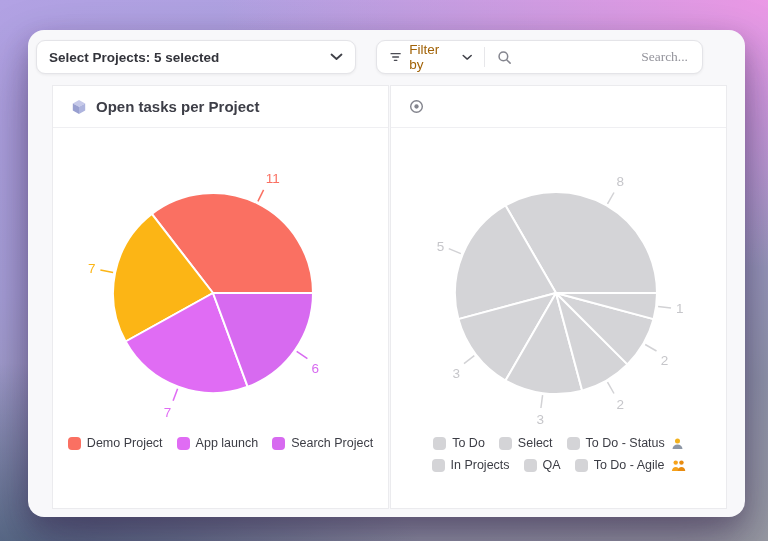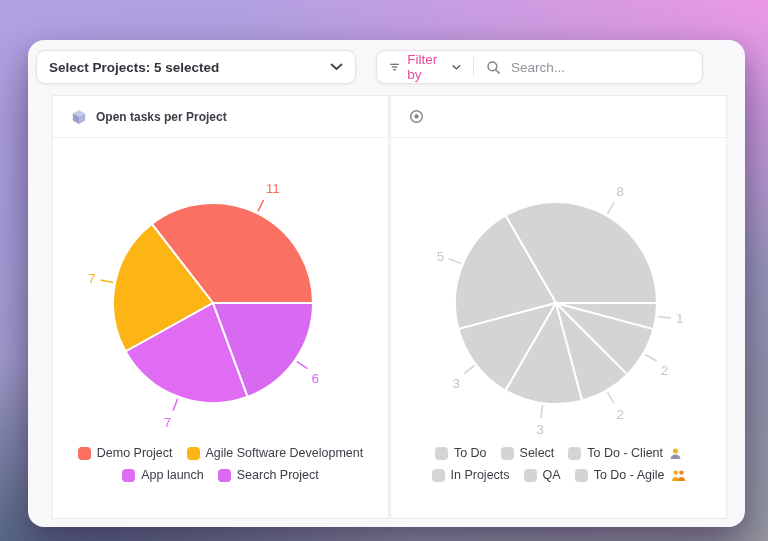--- a/index.html
+++ b/index.html
@@ -6,55 +6,55 @@
   html,body { margin:0; padding:0; }
   body {
     width:768px; height:541px; overflow:hidden; position:relative;
     font-family:"Liberation Sans", sans-serif;
     background:
       radial-gradient(130% 90% at 100% 0%, rgba(238,152,230,.95) 0%, rgba(238,152,230,0) 55%),
       radial-gradient(95% 75% at 0% 112%, rgba(52,78,108,.85) 0%, rgba(52,78,108,0) 60%),
       linear-gradient(165deg, #b2a2e4 0%, #a7a0d8 40%, #9298ae 78%, #999ca4 100%);
   }
   .window {
-    position:absolute; left:28px; top:40px; width:717px; height:487px;
+    position:absolute; left:28px; top:30px; width:717px; height:487px;
     background:#f8f8fa; border-radius:16px;
     box-shadow:0 30px 60px rgba(42,22,62,.38), 0 10px 24px rgba(42,22,62,.28);
   }
   
   .ctl {
     position:absolute; top:10px; height:34px; background:#fff;
     border:1px solid #e4e4e8; border-radius:9px;
     box-shadow:0 1px 3px rgba(0,0,0,.06);
     display:flex; align-items:center;
   }
   .select-btn { left:8px; width:320px; padding:0 12px; justify-content:space-between; cursor:pointer; }
   .select-btn .lbl { font-size:13.5px; font-weight:bold; color:#33343b; }
   .filter-group { left:348px; width:327px; }
   .filter-btn { display:flex; align-items:center; gap:7px; padding:0 12px; height:100%; cursor:pointer; }
-  .filter-btn .lbl { font-size:13.5px; color:#ec4899; }
+  .filter-btn .lbl { font-size:13.5px; color:#a16207; }
   .vdiv { width:1px; height:20px; background:#e7e7ea; }
   .search-wrap { display:flex; align-items:center; gap:8px; padding:0 12px; flex:1; height:100%; }
   .search-wrap input {
     border:none; outline:none; background:transparent; flex:1;
-    font-family:Liberation Sans, sans-serif; font-size:13.5px; color:#3b3c44;
+    font-family:Liberation Serif, serif; font-size:13.5px; color:#3b3c44;text-align:right;
   }
   .search-wrap input::placeholder { color:#94949c; }
   
   .card {
     position:absolute; top:55px; height:424px; width:337px;
     background:#fff; border:1px solid #ebebee;
   }
   .card.left { left:24px; }
   .card.right { left:362px; }
   .card-head {
     height:42px; display:flex; align-items:center; gap:9px; padding:0 18px;
     border-bottom:1px solid #efeff2;
   }
-  .card-head .ttl { font-size:12px; font-weight:bold; color:#3d3e47; }
+  .card-head .ttl { font-size:15px; font-weight:bold; color:#3d3e47; }
   .chart-svg { display:block; }
   .pie-label { font-size:13.5px; font-family:"Liberation Sans", sans-serif; }
   
   .legend {
     display:flex; flex-wrap:wrap; justify-content:center; align-content:flex-start;
     column-gap:14px; row-gap:8px; padding:2px 10px 0 10px;
   }
   .legend-item { display:flex; align-items:center; gap:6px; cursor:pointer; }
   .legend-item .swatch { width:13px; height:13px; border-radius:4px; flex:none; }
   .legend-item .txt { font-size:12.5px; color:#3c3d45; white-space:nowrap; }
@@ -114,24 +114,20 @@
         <line x1="124.6" y1="260.7" x2="120.1" y2="272.8" stroke="#e06cf4" stroke-width="1.5"></line>
         <text class="pie-label" x="118.3" y="288.5" text-anchor="end" fill="#e06cf4">7</text>
         <path d="M160,165 L194.7,258.8 A100,100 0 0 0 260.0,165.0 Z" fill="#d76af0" stroke="#ffffff" stroke-width="2" stroke-linejoin="round"></path>
         <line x1="243.7" y1="223.3" x2="254.4" y2="230.7" stroke="#d76af0" stroke-width="1.5"></line>
         <text class="pie-label" x="258.5" y="244.6" text-anchor="start" fill="#d76af0">6</text>
       </svg>
     <div class="legend" id="legend0">
         <div class="legend-item">
           <span class="swatch" style="background: rgb(250, 112, 98);"></span>
           <span class="txt">Demo Project</span>
-        </div>
-        <div class="legend-item">
-          <span class="swatch" style="background: rgb(252, 181, 21);"></span>
-          <span class="txt">Agile Software Development</span>
         </div>
         <div class="legend-item">
           <span class="swatch" style="background: rgb(224, 108, 244);"></span>
           <span class="txt">App launch</span>
         </div>
         <div class="legend-item">
           <span class="swatch" style="background: rgb(215, 106, 240);"></span>
           <span class="txt">Search Project</span>
         </div>
       </div>
@@ -171,21 +167,21 @@
         <div class="legend-item">
           <span class="swatch" style="background: rgb(212, 212, 215);"></span>
           <span class="txt">To Do</span>
         </div>
         <div class="legend-item">
           <span class="swatch" style="background: rgb(212, 212, 215);"></span>
           <span class="txt">Select</span>
         </div>
         <div class="legend-item">
           <span class="swatch" style="background: rgb(212, 212, 215);"></span>
-          <span class="txt">To Do - Client</span>
+          <span class="txt">To Do - Status</span>
           <span class="emo">
             <svg width="13" height="13" viewBox="0 0 14 14">
               <circle cx="7" cy="4.2" r="2.7" fill="#f2b11d"></circle>
               <path d="M1.6 12.8c.3-3 2.5-4.7 5.4-4.7s5.1 1.7 5.4 4.7z" fill="#8d97a6"></path>
             </svg>
           </span>
         </div>
         <div class="legend-item">
           <span class="swatch" style="background: rgb(212, 212, 215);"></span>
           <span class="txt">In Projects</span>

